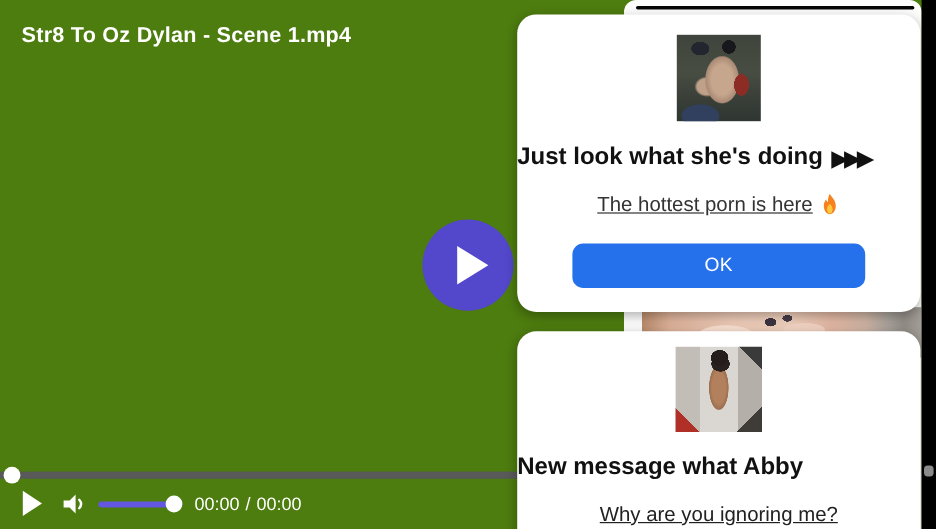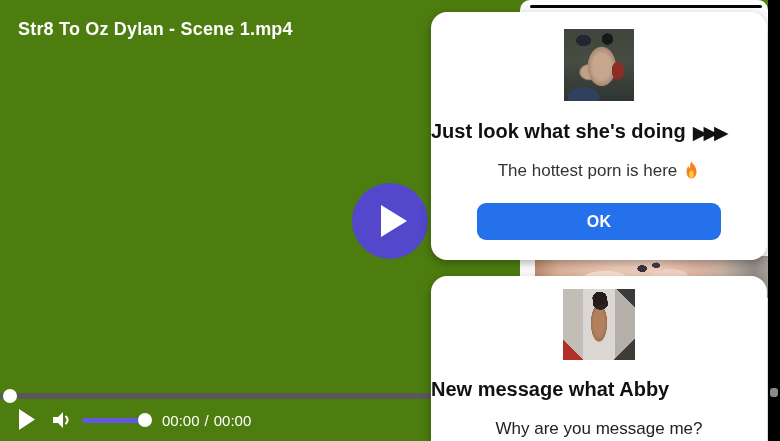--- a/index.html
+++ b/index.html
@@ -109,29 +109,29 @@
     color: #111; font-size: 20px; font-weight: bold; white-space: nowrap;
   }
   .popup-hot .popup-heading { top: 108px; }
   .popup-msg .popup-heading { top: 102px; }
   .arrows {
     font-size: 19px; letter-spacing: -4px; margin-left: 7px;
     display: inline-block; vertical-align: -1px;
   }
   .popup-sub {
     position: absolute; left: 0; top: 149px; width: 100%; text-align: center;
-    color: #333; font-size: 17px; white-space: nowrap;
+    color: #333; font-size: 17px; white-space: nowrap; text-decoration: underline;
   }
   .popup-msg .popup-sub { top: 143px; color: #222; }
   .fire { vertical-align: -3px; margin-left: 6px; }
 
   .ok-btn {
     position: absolute; left: 46px; top: 191px; width: 244px; height: 37px;
     background: #2570eb; border: none; border-radius: 9px; cursor: pointer;
-    color: #fff; font-size: 16px; font-weight: bold;
+    color: #fff; font-size: 16px; font-weight: normal;
     font-family: "Liberation Sans", sans-serif; letter-spacing: .3px;
     display: flex; align-items: center; justify-content: center;
   }
 
   
   .scroll-track { left: 768px; top: 0; width: 12px; height: 441px; background: #000; }
   .scroll-thumb { left: 770px; top: 388px; width: 8px; height: 9px; border-radius: 3px; background: #8a8a8a; }
 </style>
 </head>
 <body>
@@ -186,19 +186,19 @@
       </svg>
     </div>
     <button class="ok-btn">
       <span>OK</span>
     </button>
   </div>
 
   <div class="abs popup popup-msg">
     <div class="thumb thumb-msg"></div>
     <div class="popup-heading">New message what Abby</div>
-    <div class="popup-sub">Why are you message me?</div>
+    <div class="popup-sub">Why are you ignoring me?</div>
   </div>
 
   <div class="abs scroll-track"></div>
   <div class="abs scroll-thumb"></div>
 
 </div>
 
 </body></html>

